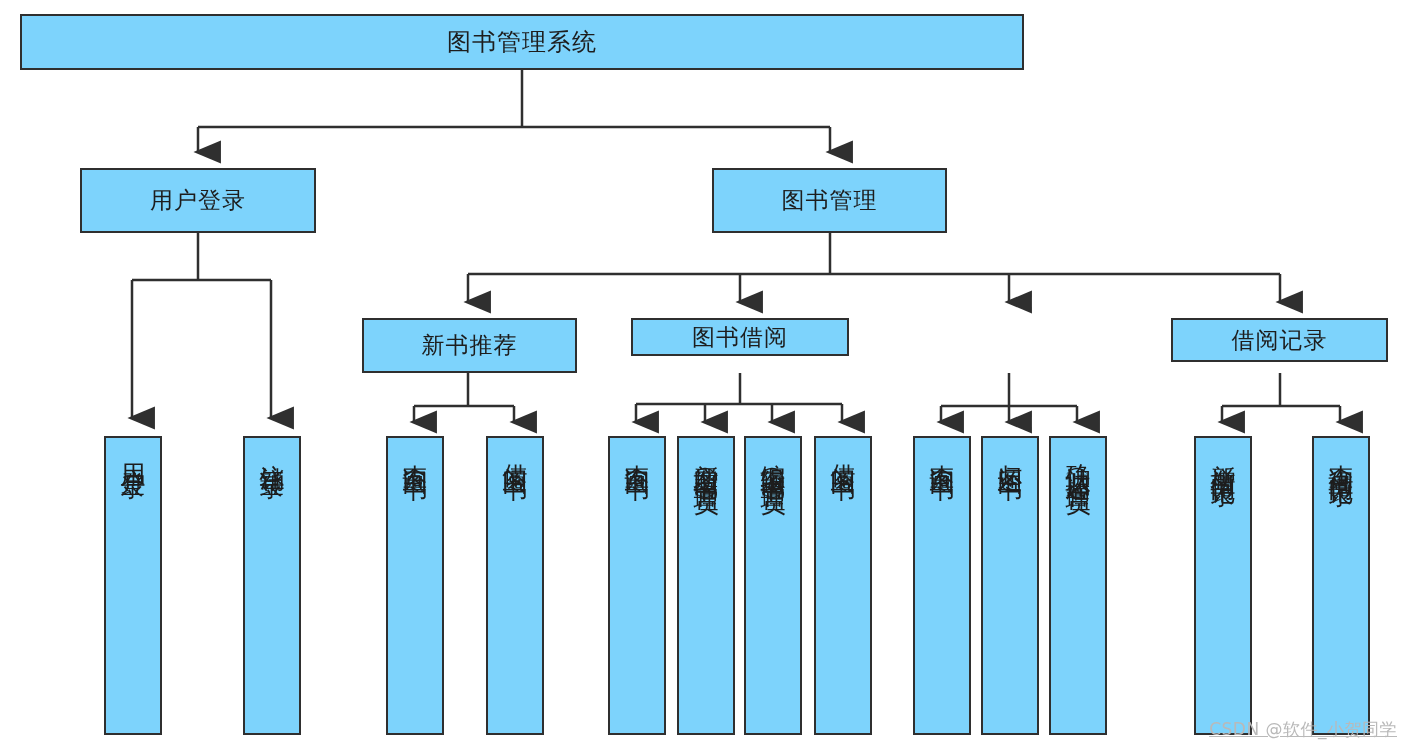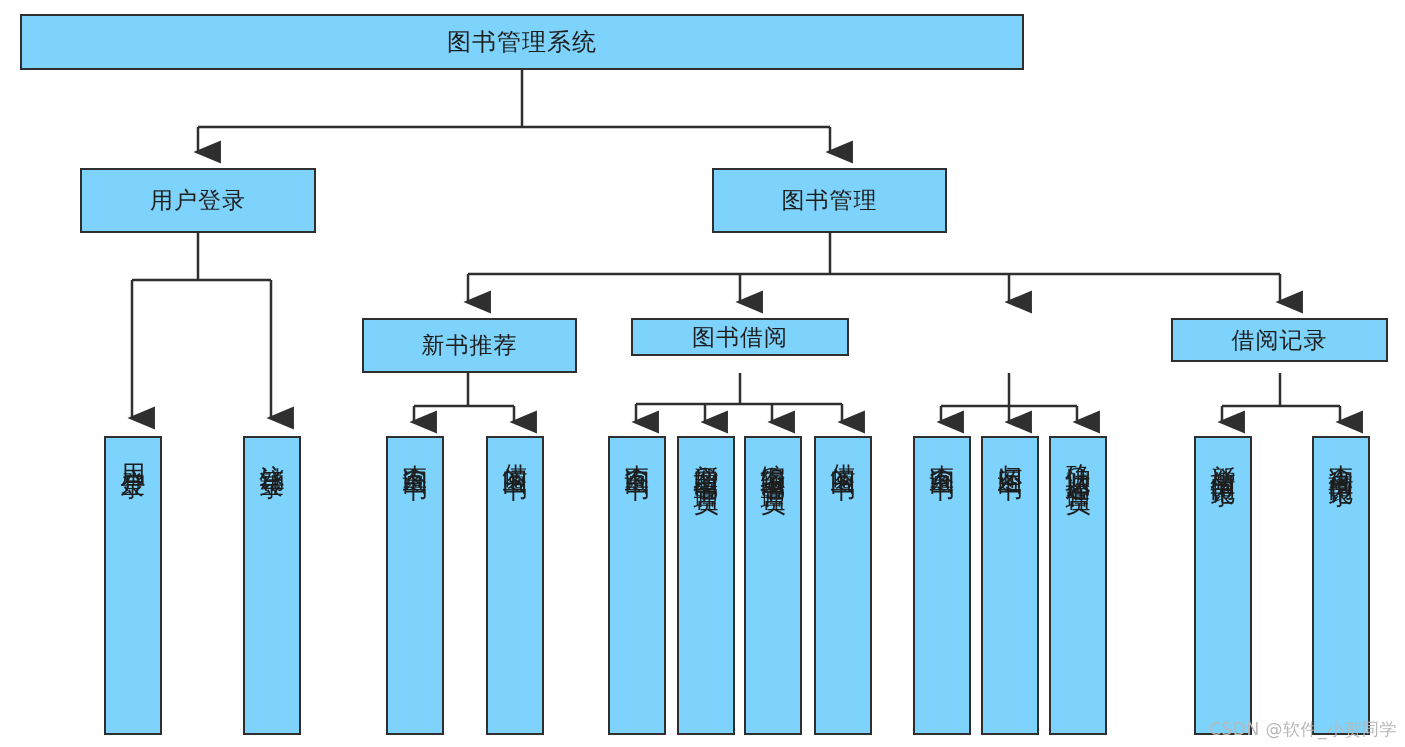--- a/index.html
+++ b/index.html
@@ -65,20 +65,21 @@
   }
   #watermark {
     position: absolute;
     right: 8px;
     bottom: 6px;
     font-size: 17px;
     color: #b9b9b9;
     letter-spacing: 0.5px;
     z-index: 5;
     user-select: none;
+    text-decoration: underline;
   }
 </style>
 </head>
 <body>
 
 <div id="diagram">
 
   <svg id="wires" viewBox="0 0 1405 747" xmlns="http://www.w3.org/2000/svg">
     <defs>
       <marker id="arrow" viewBox="0 0 12 12" refX="6" refY="10" markerWidth="11" markerHeight="11" orient="auto-start-reverse">

